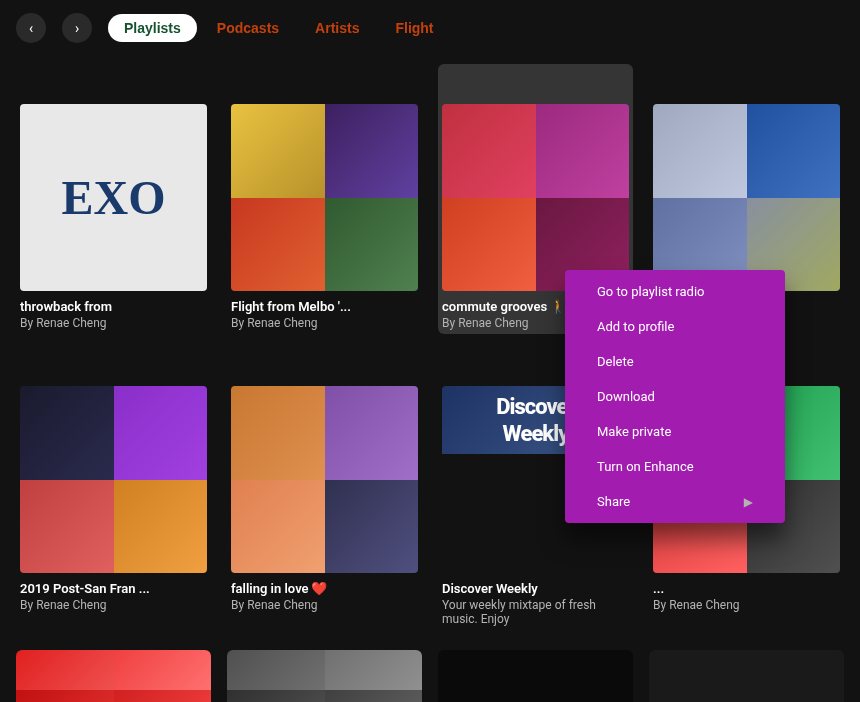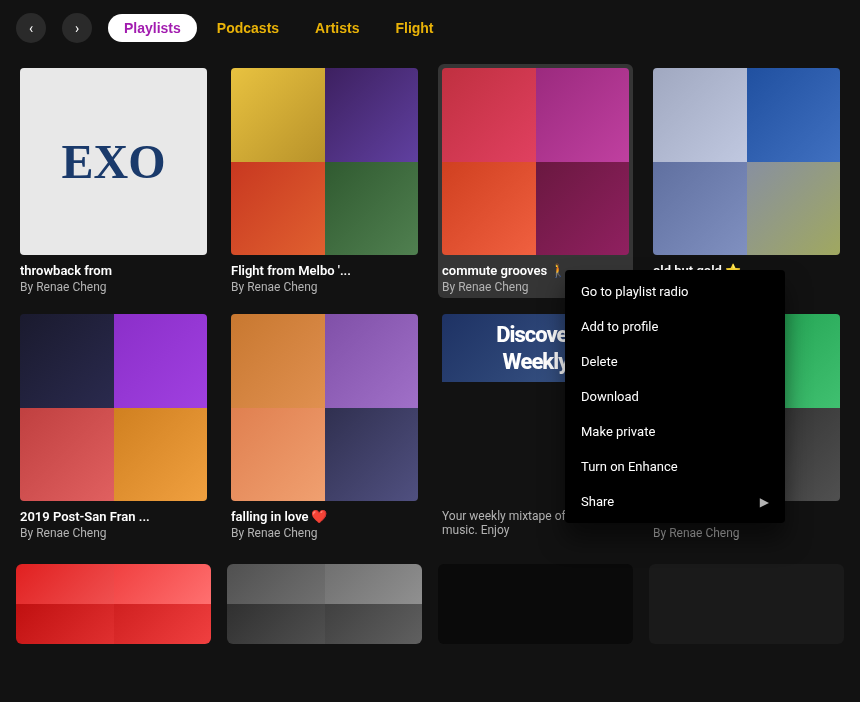--- a/index.html
+++ b/index.html
@@ -37,27 +37,27 @@
     .nav-tabs {
       display: flex;
       gap: 4px;
     }
     .nav-tab {
       padding: 6px 16px;
       border-radius: 20px;
       font-size: 14px;
       font-weight: 600;
       cursor: pointer;
-      color: #eab308;
+      color: #c2410c;
       background: transparent;
       border: none;
     }
     .nav-tab.active {
       background: #fff;
-      color: #a21caf;
+      color: #14532d;
     }
 
     
     .grid-area {
       padding: 8px 16px;
       display: grid;
       grid-template-columns: repeat(4, 1fr);
       gap: 16px;
       overflow: hidden;
     }
@@ -72,20 +72,21 @@
       background: rgba(255,255,255,0.15);
     }
 
     .playlist-thumb {
       width: 100%;
       aspect-ratio: 1;
       border-radius: 4px;
       overflow: hidden;
       margin-bottom: 8px;
       position: relative;
+      margin-top: 36px;
     }
 
     
     .thumb-single {
       width: 100%;
       height: 100%;
       display: flex;
       align-items: center;
       justify-content: center;
     }
@@ -118,25 +119,25 @@
       font-size: 12px;
       color: #b3b3b3;
     }
 
     
     .context-menu {
       position: absolute;
       top: 270px;
       left: 565px;
       width: 220px;
-      background: #000000;
+      background: #a21caf;
       border-radius: 4px;
       box-shadow: 0 16px 24px rgba(0,0,0,0.5);
       z-index: 1000;
-      padding: 4px 0;
+      padding: 4px 16px;
     }
     .context-menu-item {
       display: flex;
       align-items: center;
       justify-content: space-between;
       padding: 10px 16px;
       font-size: 13px;
       color: #fff;
       cursor: pointer;
       white-space: nowrap;
@@ -279,20 +280,21 @@
     <div class="playlist-subtitle">By Renae Cheng</div>
   </div>
 
   <div class="playlist-card">
     <div class="playlist-thumb">
       <div class="thumb-discover">
         <div style="font-size:22px;font-weight:800;letter-spacing:-1px;margin-bottom:2px;">Discover</div>
         <div style="font-size:22px;font-weight:800;letter-spacing:-1px;">Weekly</div>
       </div>
     </div>
+    <div class="playlist-title">Discover Weekly</div>
     <div class="playlist-subtitle">Your weekly mixtape of fresh music. Enjoy</div>
   </div>
 
   <div class="playlist-card">
     <div class="playlist-thumb">
       <div class="thumb-grid">
         <div style="background:linear-gradient(135deg,#a020f0,#c040ff);"></div>
         <div style="background:linear-gradient(135deg,#20a050,#40c070);"></div>
         <div style="background:linear-gradient(135deg,#e04040,#ff6060);"></div>
         <div style="background:linear-gradient(135deg,#303030,#505050);"></div>

